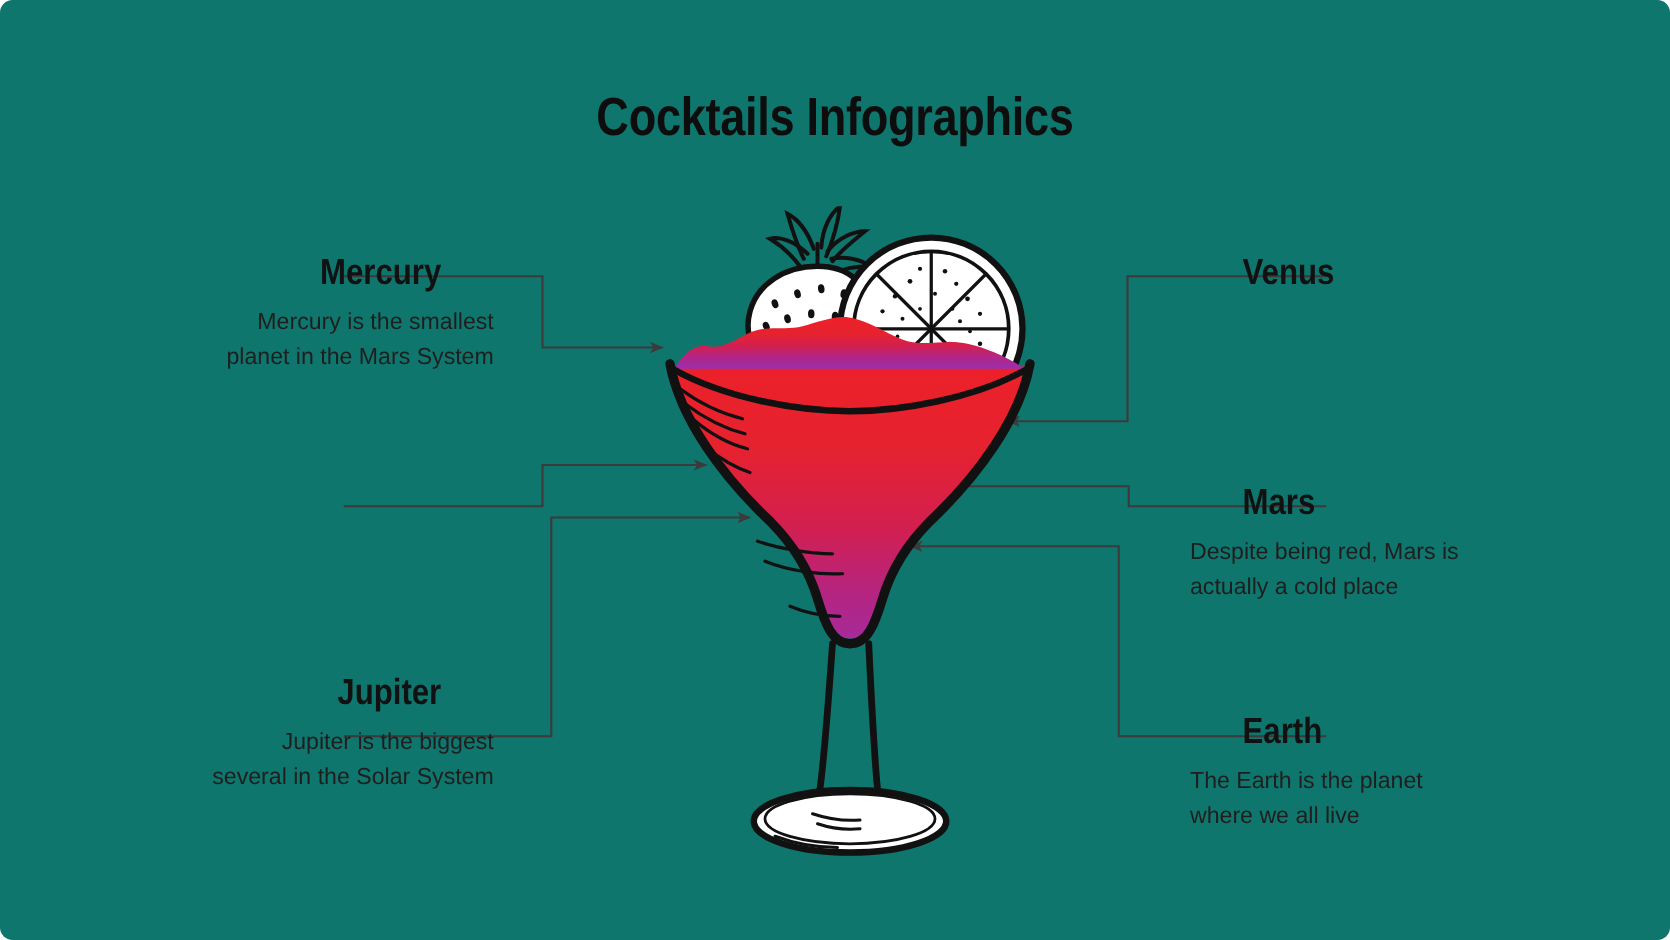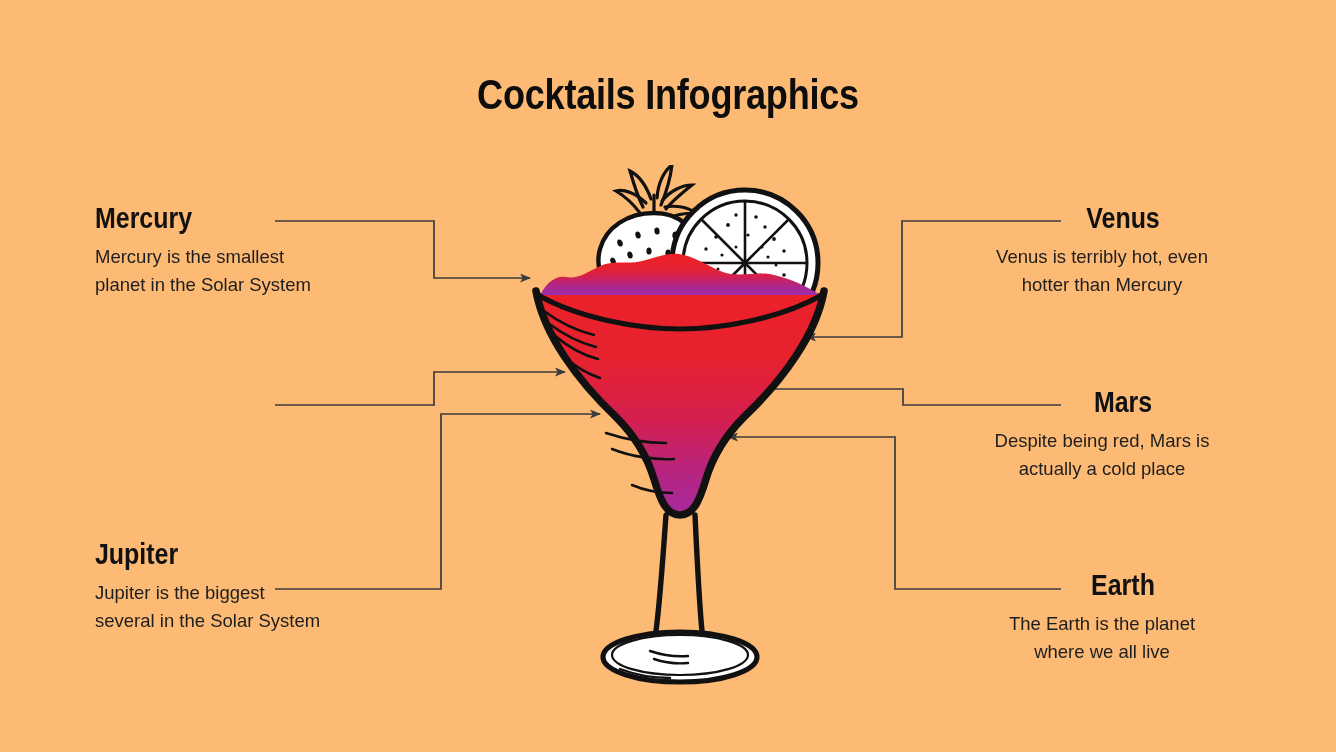--- a/index.html
+++ b/index.html
@@ -8,22 +8,23 @@
     padding: 0;
     background: #ffffff;
   }
   body {
     font-family: "Liberation Sans", sans-serif;
   }
   #slide {
     position: relative;
     width: 1336px;
     height: 752px;
-    background: #fdba74;
+    background: #0f766e;
     overflow: hidden;
+    border-radius: 10px;
   }
 
   
   #title {
     position: absolute;
     top: 70px;
     left: 0;
     width: 1336px;
     text-align: center;
     font-family: "Liberation Sans Narrow", "Liberation Sans", sans-serif;
@@ -51,22 +52,22 @@
     top: 165px;
     width: 320px;
     height: 520px;
   }
 
   
   .block {
     position: absolute;
     width: 300px;
   }
-  .block.left  { left: 95px;  text-align: left;  }
-  .block.right { left: 952px; text-align: center; }
+  .block.left  { left: 95px;  text-align: right;  }
+  .block.right { left: 952px; text-align: left; }
 
   .block .heading {
     font-family: "Liberation Sans Narrow", "Liberation Sans", sans-serif;
     font-weight: bold;
     font-size: 29px;
     color: #111111;
     line-height: 1.05;
     margin: 0 0 10px 0;
     transform: scaleX(0.86);
     white-space: nowrap;
@@ -267,34 +268,32 @@
     <g fill="none" stroke="#111111" stroke-width="2.4" stroke-linecap="round">
       <path d="M130,486 C 142,490 156,492 168,491"></path>
       <path d="M134,494 C 146,498 158,499 168,498"></path>
       <path d="M100,504 C 116,510 134,513 150,513"></path>
     </g>
   </svg>
 
   <div class="block left blk-mercury">
     <p class="heading">Mercury</p>
     <p class="body">Mercury is the smallest
-planet in the Solar System</p>
+planet in the Mars System</p>
   </div>
 
 
   <div class="block left blk-jupiter">
     <p class="heading">Jupiter</p>
     <p class="body">Jupiter is the biggest
 several in the Solar System</p>
   </div>
 
   <div class="block right blk-venus">
     <p class="heading">Venus</p>
-    <p class="body">Venus is terribly hot, even
-hotter than Mercury</p>
   </div>
 
   <div class="block right blk-mars">
     <p class="heading">Mars</p>
     <p class="body">Despite being red, Mars is
 actually a cold place</p>
   </div>
 
   <div class="block right blk-earth">
     <p class="heading">Earth</p>

